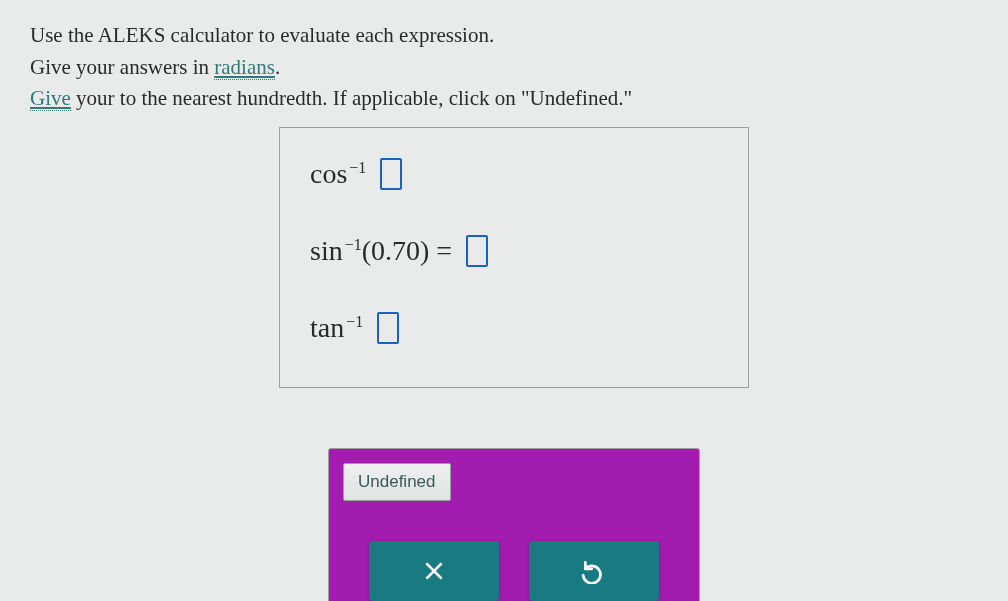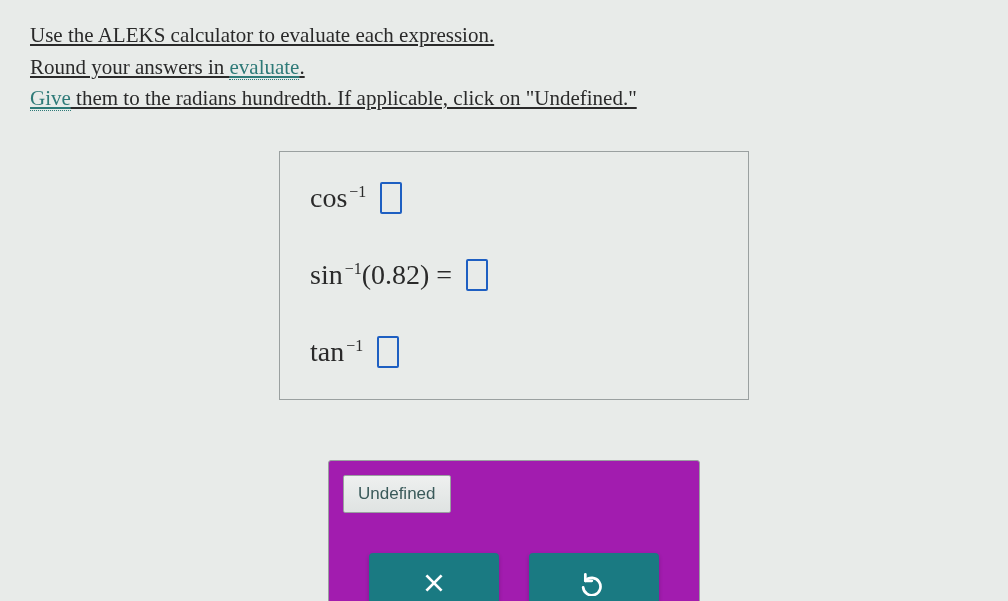--- a/index.html
+++ b/index.html
@@ -8,23 +8,22 @@
       height: 601px;
       background: #e8ebe9;
       font-family: Georgia, 'Times New Roman', serif;
       color: #3a3a3a;
       padding: 20px 30px;
       position: relative;
     }
     .instructions {
       font-size: 21px;
       line-height: 1.5;
-      margin-bottom: 36px;
+      margin-bottom: 12px;
       color: #2a2a2a;
-      text-decoration: underline;
     }
     .linked {
       color: #2e7a78;
       text-decoration: underline;
       border-bottom: 1px dotted #2e7a78;
     }
     .content-row {
       display: flex;
       gap: 60px;
       align-items: center;
@@ -39,21 +38,21 @@
     }
     .equation {
       font-family: 'Times New Roman', serif;
       font-size: 28px;
       color: #2a2a2a;
       margin-bottom: 45px;
       display: flex;
       align-items: center;
       white-space: nowrap;
     }
-    .equation:last-child { margin-bottom: 6px; }
+    .equation:last-child { margin-bottom: 18px; }
     .fn { font-style: normal; }
     .sup {
       font-size: 16px;
       vertical-align: super;
       position: relative;
       top: -6px;
       margin-left: 2px;
     }
     .answer-box {
       display: inline-block;
@@ -103,39 +102,39 @@
       box-shadow: 0 2px 4px rgba(0,0,0,0.2);
     }
     .action-btn svg { width: 26px; height: 26px; }
   </style>
 </head>
 <body>
 
 <div class="instructions">
   <div>Use the ALEKS calculator to evaluate each expression.</div>
   <div>
-    <span>Round your answers in </span><span class="linked">evaluate</span><span>.</span>
+    <span>Give your answers in </span><span class="linked">radians</span><span>.</span>
   </div>
   <div>
-    <span class="linked">Give</span><span> them to the radians hundredth. If applicable, click on "Undefined."</span>
+    <span class="linked">Give</span><span> your to the nearest hundredth. If applicable, click on "Undefined."</span>
   </div>
 </div>
 
 <div class="content-row">
 
   <div class="math-box">
     <div class="equation">
       <span class="fn">cos</span>
         <span class="sup">−1</span>
       <span class="answer-box"></span>
     </div>
     <div class="equation">
       <span class="fn">sin</span>
         <span class="sup">−1</span>
-        <span>(0.82) = </span>
+        <span>(0.70) = </span>
       <span class="answer-box"></span>
     </div>
     <div class="equation">
       <span class="fn">tan</span>
         <span class="sup">−1</span>
       <span class="answer-box"></span>
     </div>
   </div>
 
   <div class="side-panel">

